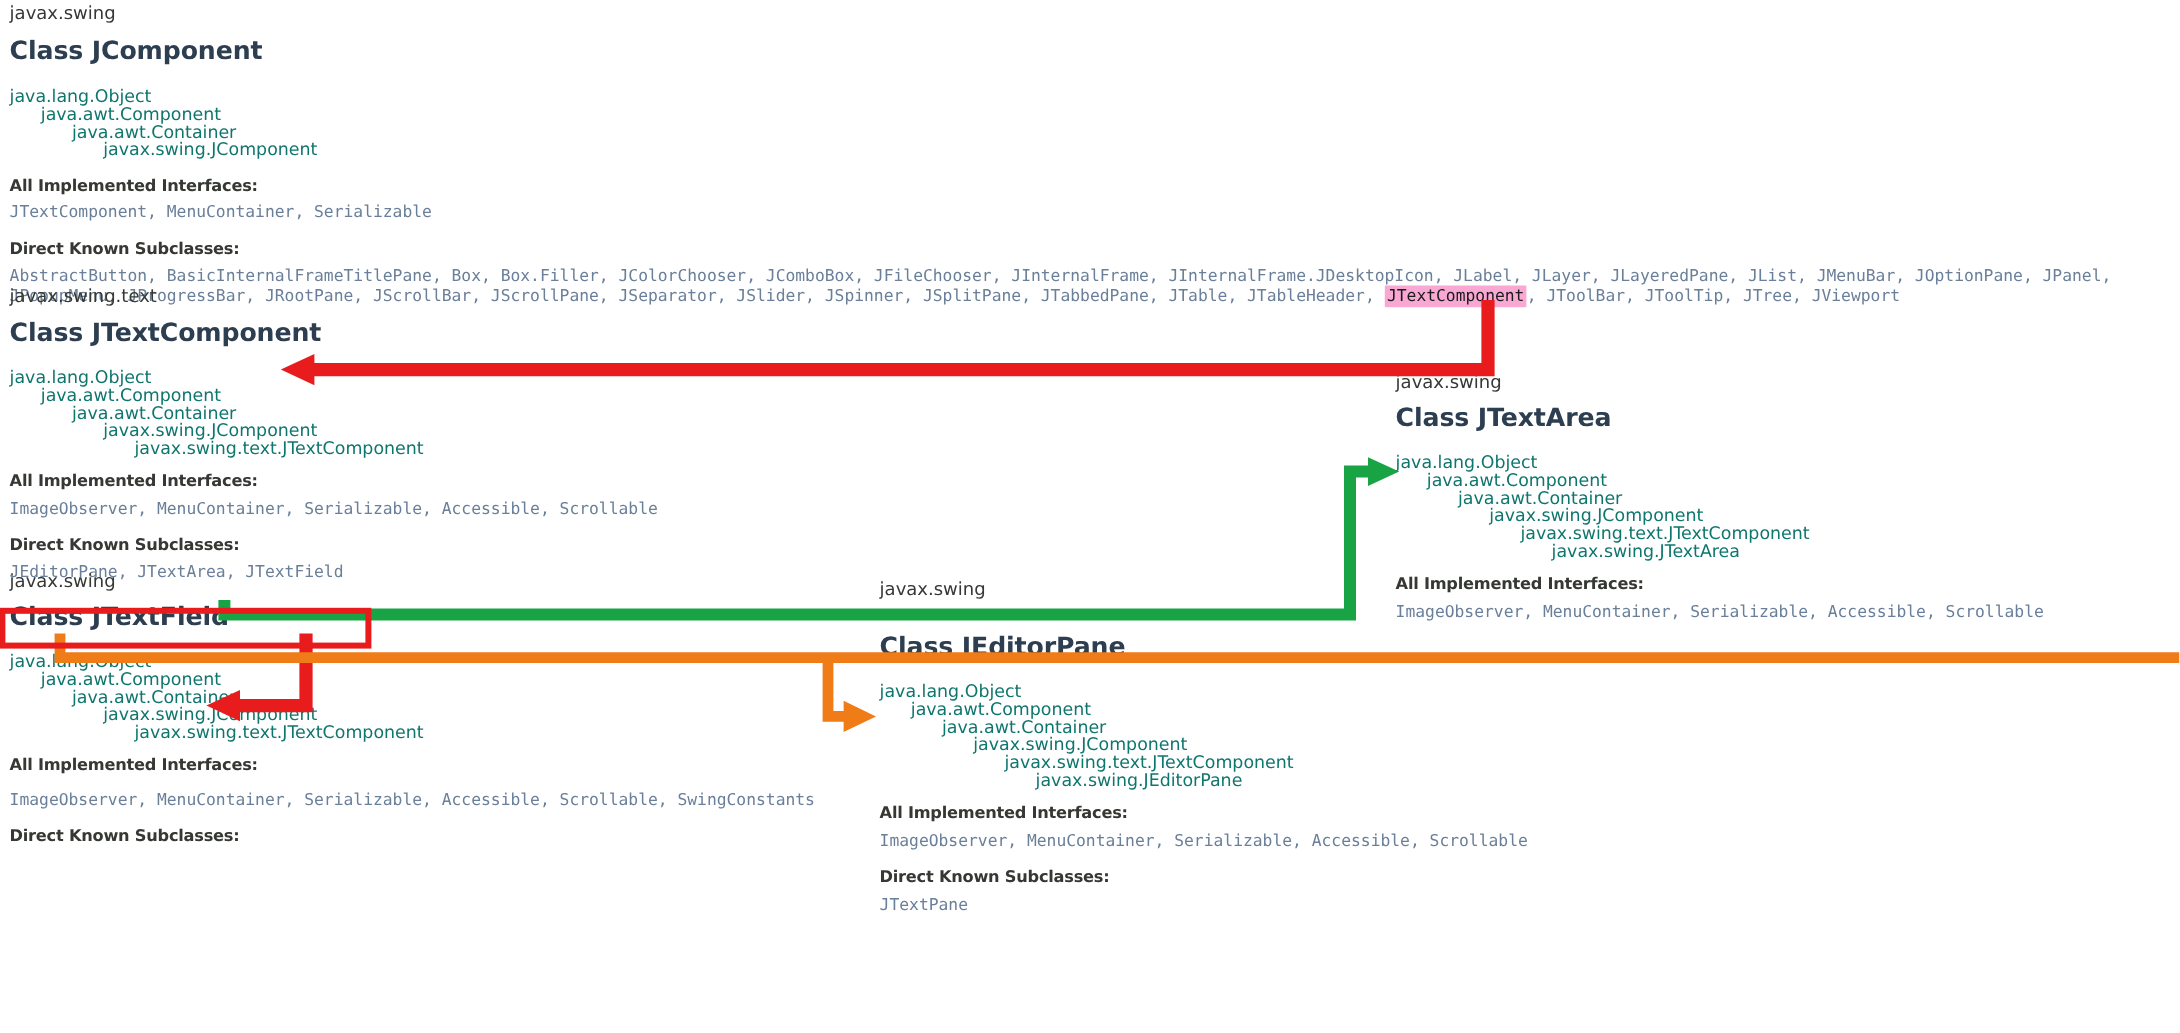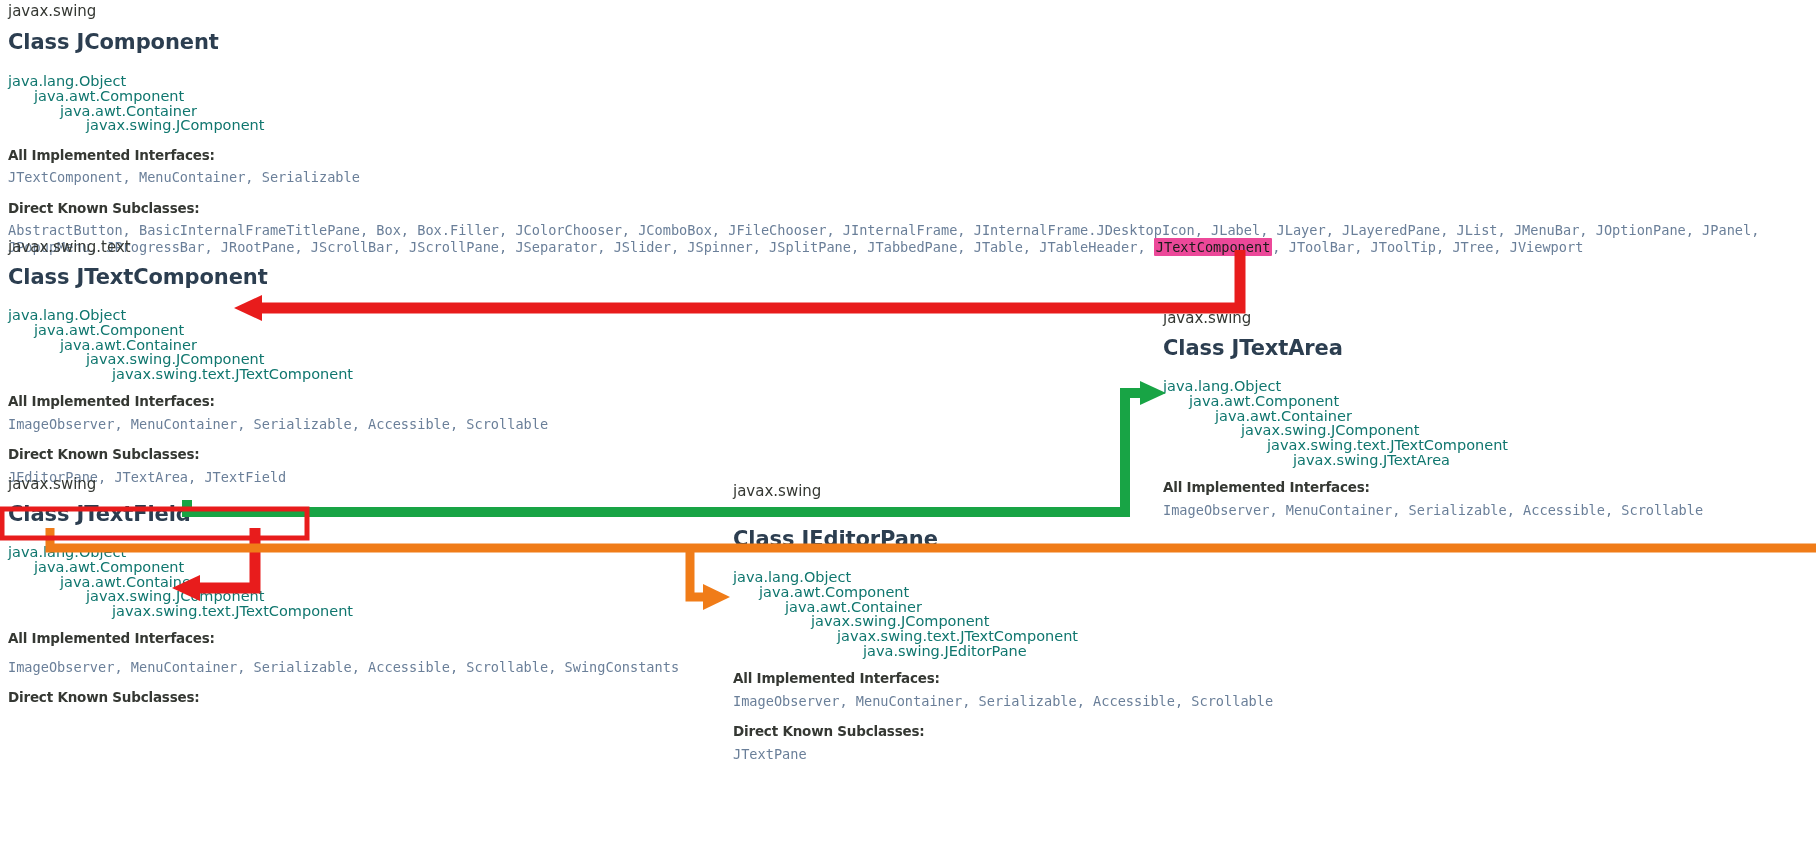--- a/index.html
+++ b/index.html
@@ -61,21 +61,21 @@
     font-size: 13.6px;
     color: #6a7f99;
     line-height: 17px;
     white-space: nowrap;
   }
   .mono-list.wrapper {
     white-space: normal;
   }
 
   .hl-jtextcomponent {
-    background: #ec4899;
+    background: #f9a8d4;
     color: #1b1b1b;
     padding: 1px 2px;
     border-radius: 1px;
   }
 
   .block { position: absolute; }
 
   
   #annotations {
     position: absolute;
@@ -163,21 +163,21 @@
     <li>java.lang.Object</li>
     <ul class="inheritance">
         <li>java.awt.Component</li>
       <ul class="inheritance">
           <li>java.awt.Container</li>
         <ul class="inheritance">
             <li>javax.swing.JComponent</li>
           <ul class="inheritance">
               <li>javax.swing.text.JTextComponent</li>
             <ul class="inheritance">
-                <li>java.swing.JEditorPane</li>
+                <li>javax.swing.JEditorPane</li>
               </ul>
           </ul>
         </ul>
       </ul>
     </ul>
   </ul>
   <div class="section-label" style="margin-top:11px;">All Implemented Interfaces:</div>
   <div class="mono-list" style="margin-top:7px;">ImageObserver, MenuContainer, Serializable, Accessible, Scrollable</div>
   <div class="section-label" style="margin-top:13px;">Direct Known Subclasses:</div>
   <div class="mono-list" style="margin-top:7px;">JTextPane</div>

